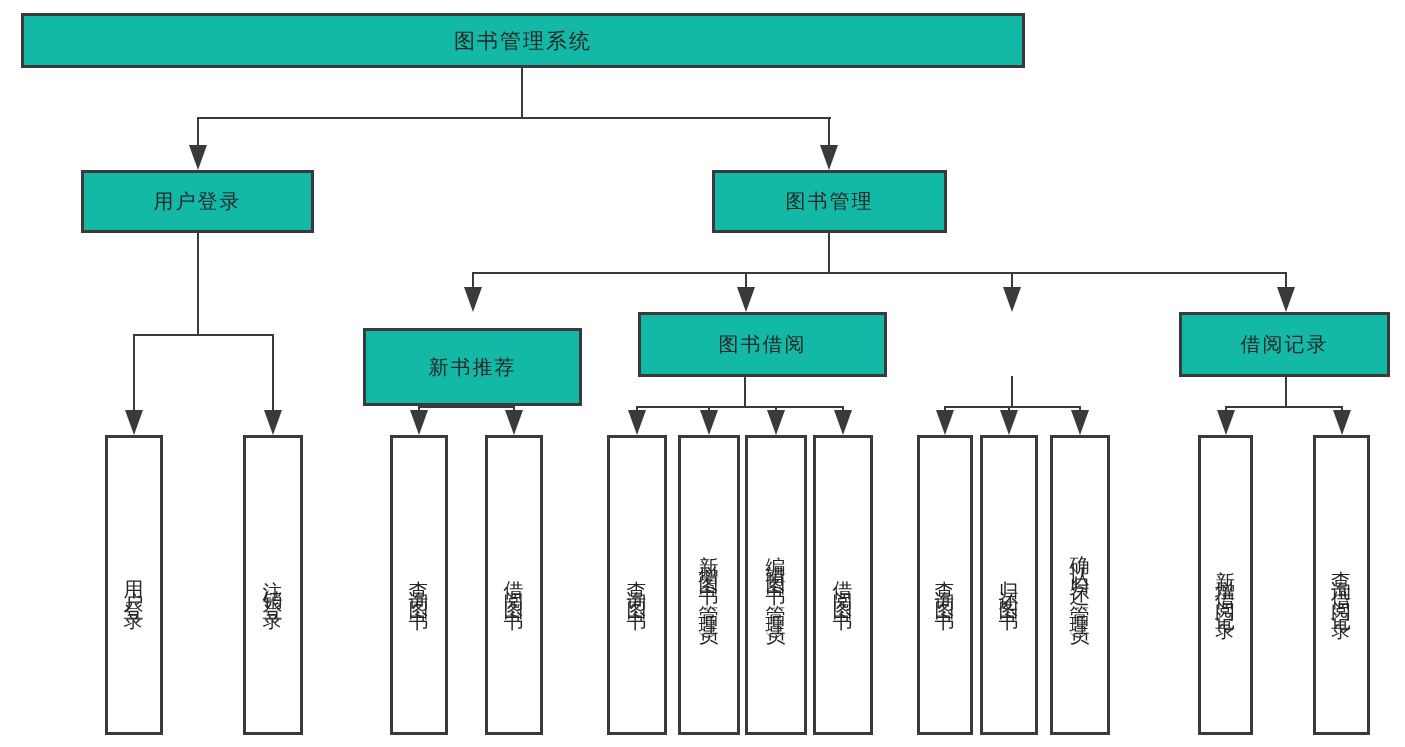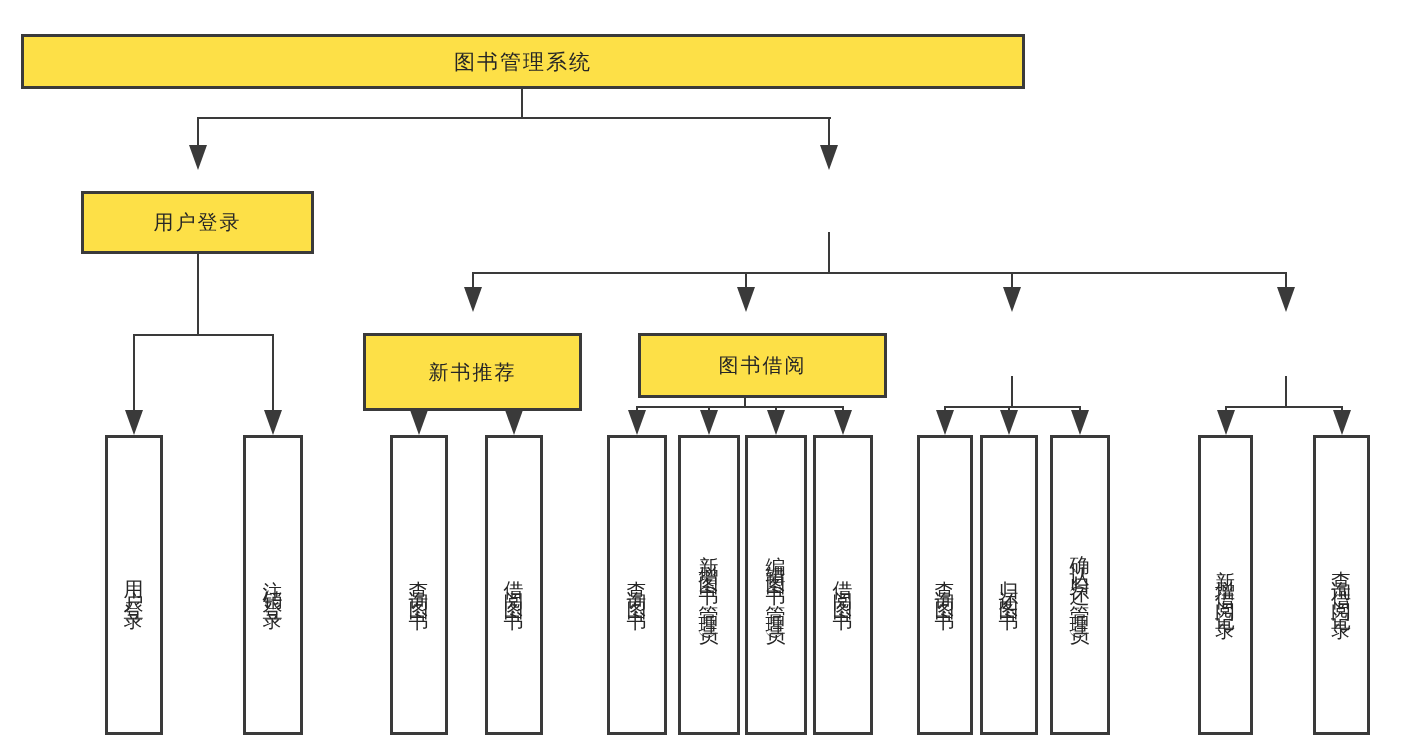--- a/index.html
+++ b/index.html
@@ -2,24 +2,24 @@
 <html style="--line: #3a3a3a; --text: #262626; --wm: #b5b5b5; --bg: #ffffff;"><head>
 <meta charset="utf-8">
 <style>
   html,body { margin:0; padding:0; background:#ffffff; }
   .canvas {
     position:relative; width:1405px; height:747px; background:var(--bg,#ffffff);
     font-family:"Liberation Sans","DejaVu Sans",sans-serif; overflow:hidden;
   }
   .node {
     position:absolute; box-sizing:border-box;
-    border:3px solid var(--line,#3a3a3a); background:#fde047;
+    border:3px solid var(--line,#3a3a3a); background:#14b8a6;
     display:flex; align-items:center; justify-content:center;
     font-size:20px; color:var(--text,#262626); letter-spacing:2px;
-    white-space:nowrap; z-index:2;margin-top:21px;
+    white-space:nowrap; z-index:2;
   }
   .node.root { font-size:21px; }
   .vnode {
     position:absolute; box-sizing:border-box;
     border:3px solid var(--line,#3a3a3a); background:#ffffff;
     display:flex; align-items:center; justify-content:center;
     font-size:20px; color:var(--text,#262626); z-index:2;
   }
   .vnode span {
     writing-mode:vertical-rl; text-orientation:mixed;
@@ -42,26 +42,32 @@
 
 <div class="canvas">
 
   <div class="node root" style="left:21px;top:13px;width:1004px;height:55px">
     <span>图书管理系统</span>
   </div>
 
   <div class="node" style="left:81px;top:170px;width:233px;height:63px">
     <span>用户登录</span>
   </div>
+  <div class="node" style="left:712px;top:170px;width:235px;height:63px">
+    <span>图书管理</span>
+  </div>
 
-  <div class="node" style="left:363px;top:312px;width:219px;height:78px">
+  <div class="node" style="left:363px;top:328px;width:219px;height:78px">
     <span>新书推荐</span>
   </div>
   <div class="node" style="left:638px;top:312px;width:249px;height:65px">
     <span>图书借阅</span>
+  </div>
+  <div class="node" style="left:1179px;top:312px;width:211px;height:65px">
+    <span>借阅记录</span>
   </div>
 
   <div class="vnode" style="left:105px;top:435px;width:58px;height:300px">
     <span>用户登录</span>
   </div>
   <div class="vnode" style="left:243px;top:435px;width:60px;height:300px">
     <span>注销登录</span>
   </div>
 
   <div class="vnode" style="left:390px;top:435px;width:58px;height:300px">

